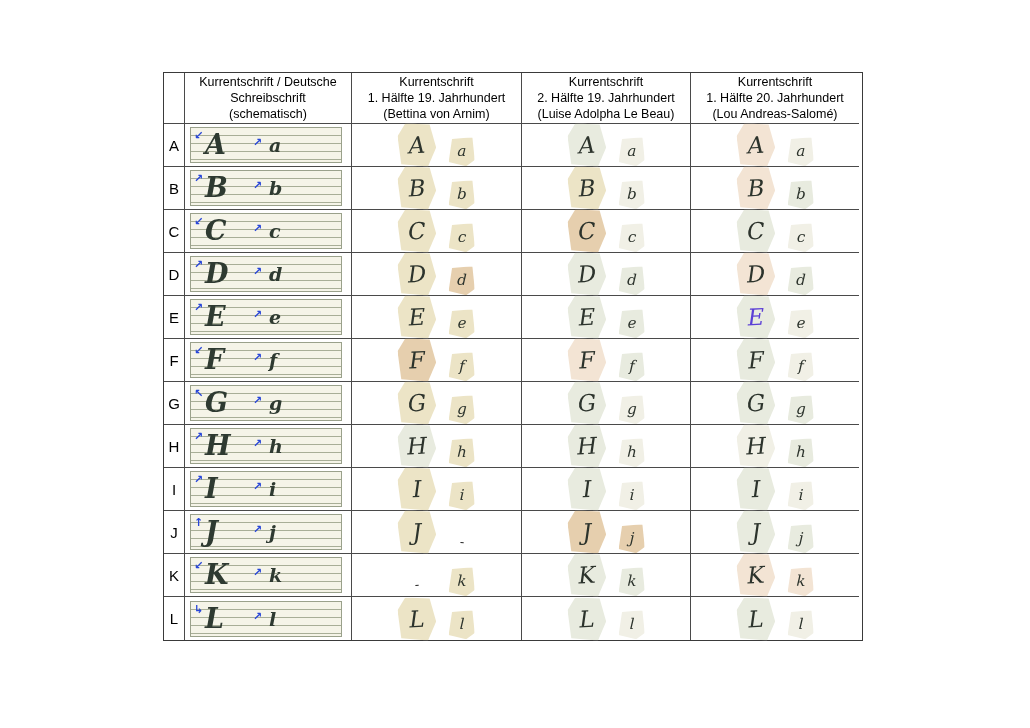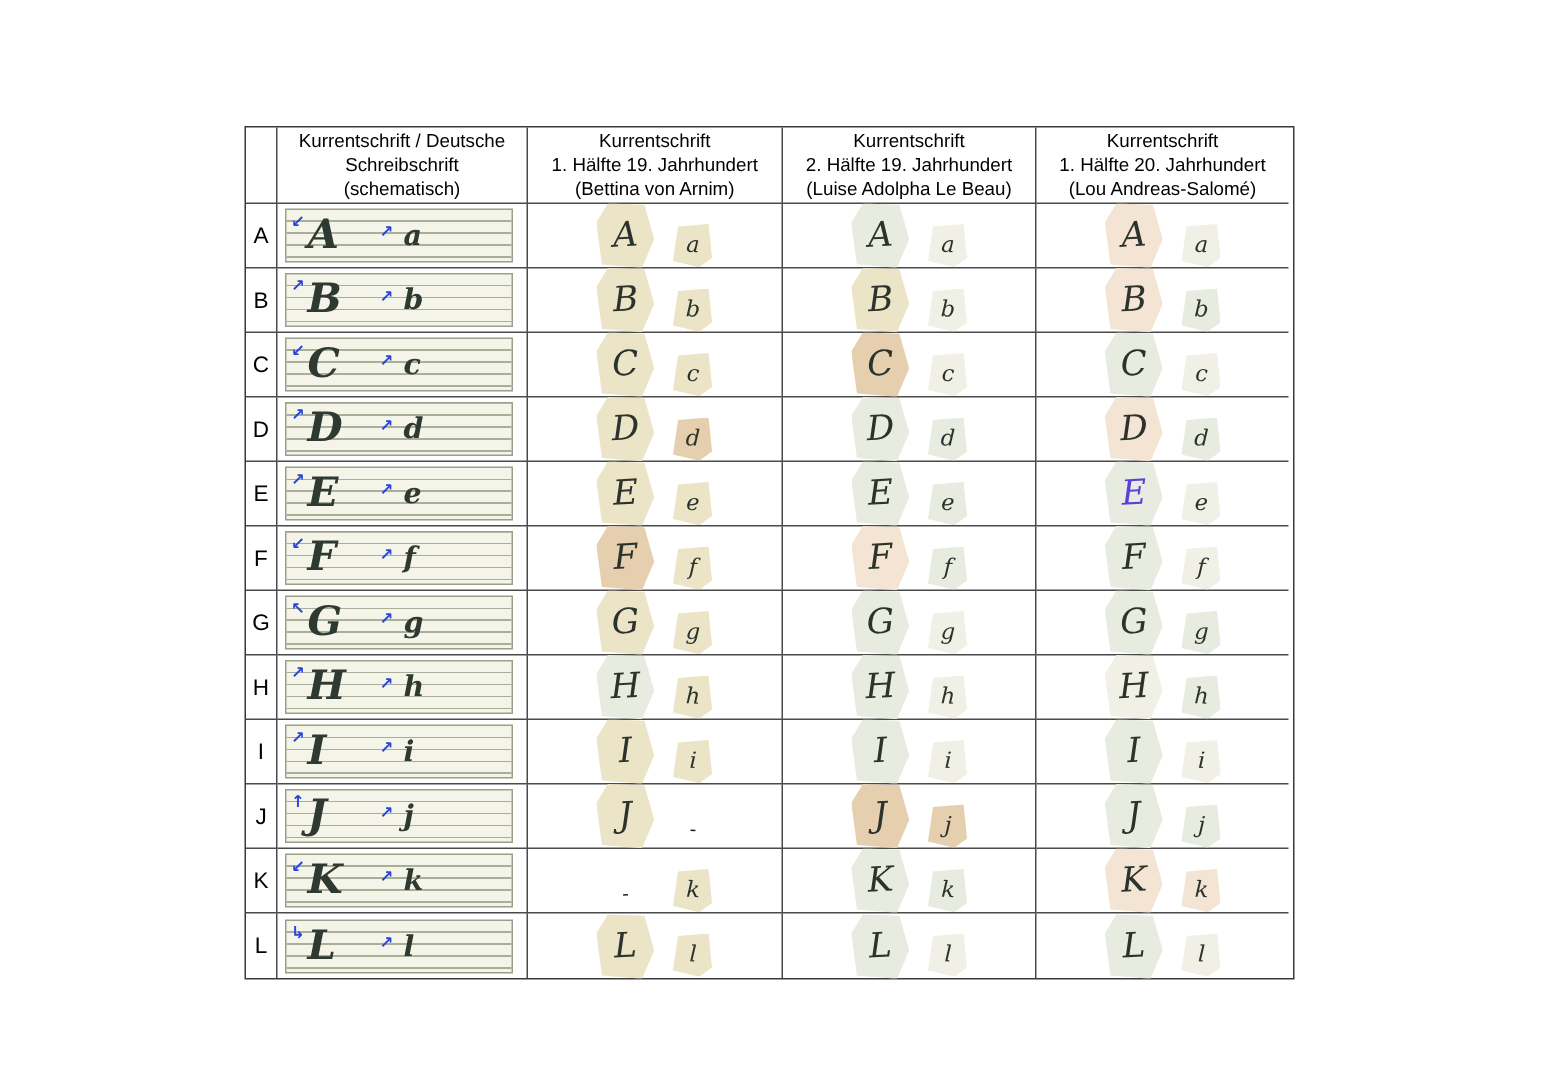--- a/index.html
+++ b/index.html
@@ -2,21 +2,21 @@
 <html><head>
 <meta charset="utf-8">
 <style>
   html,body{margin:0;padding:0;}
   body{
     width:1030px;height:728px;position:relative;background:#ffffff;
     font-family:"Liberation Sans",sans-serif;color:#111;
     overflow:hidden;
   }
   .kurrent-table{
-    position:absolute;left:163px;top:84px;width:700px;
+    position:absolute;left:163px;top:72px;width:700px;
     border:1px solid #3a3a3a;box-sizing:border-box;background:#fff;
   }
   .trow{
     display:grid;grid-template-columns:21px 167px 170px 169px 168px;
   }
   .cell{
     border-right:1px solid #4a4a4a;border-bottom:1px solid #4a4a4a;
     box-sizing:border-box;position:relative;
     display:flex;align-items:center;justify-content:center;
   }

